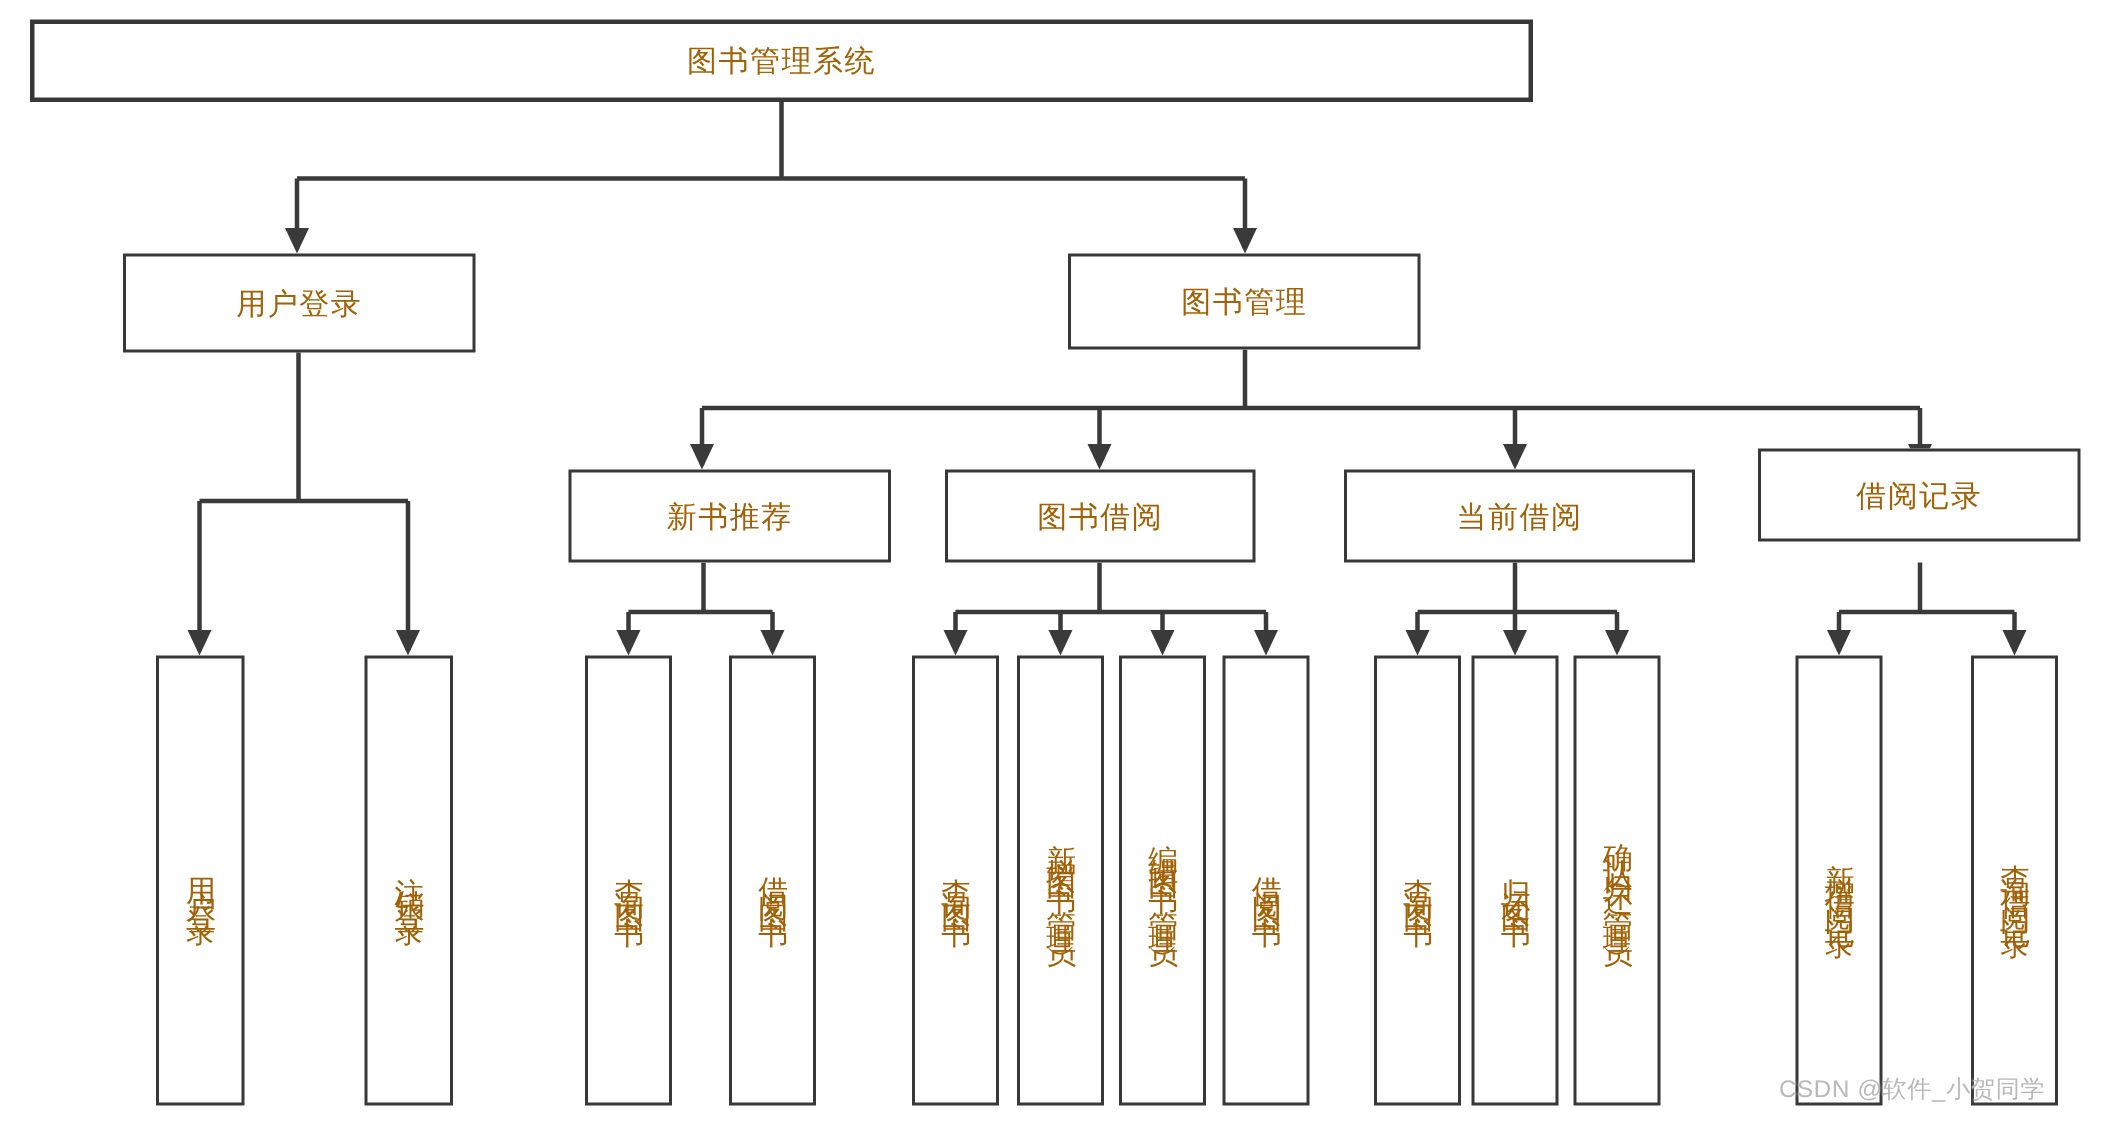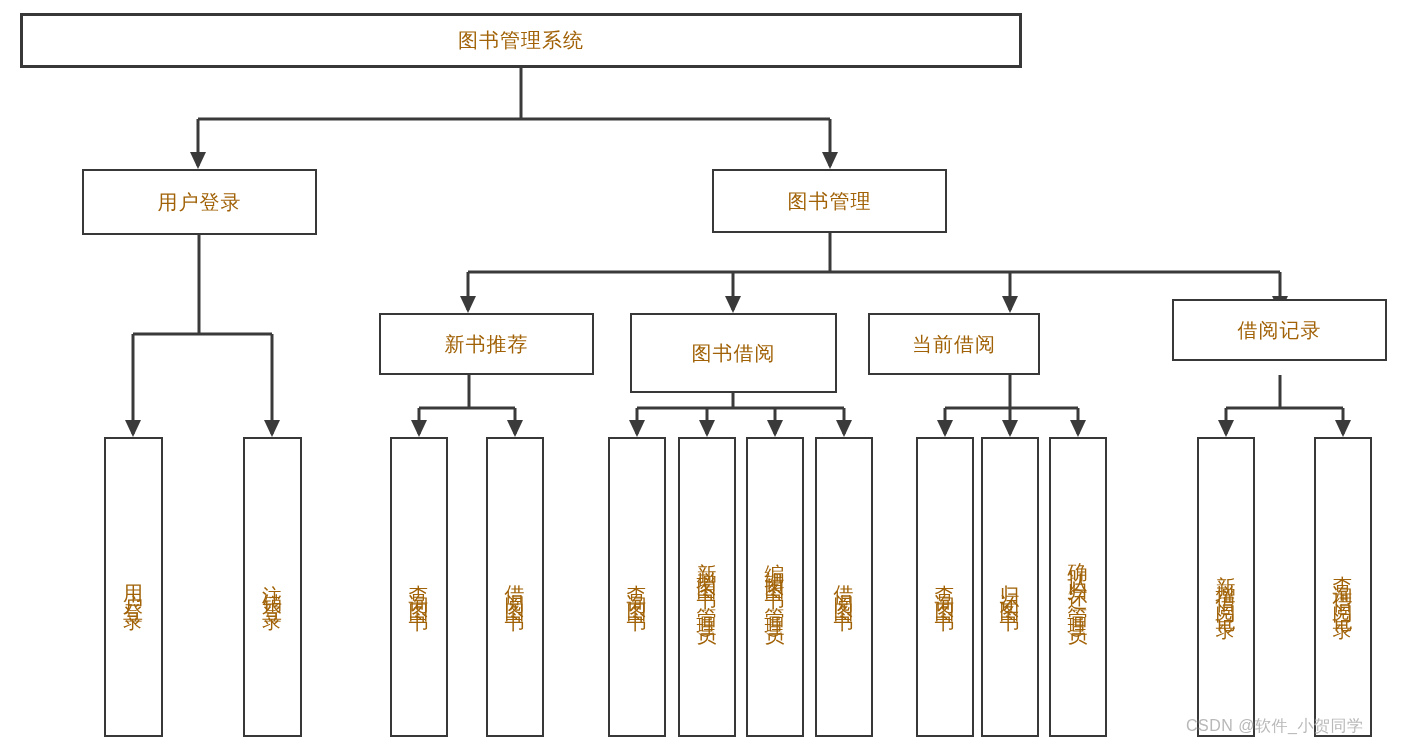--- a/index.html
+++ b/index.html
@@ -144,24 +144,24 @@
   <div class="node hbox" style="left:82px; top:169px; width:235px; height:66px;">
     <span>用户登录</span>
   </div>
   <div class="node hbox" style="left:712px; top:169px; width:235px; height:64px;">
     <span>图书管理</span>
   </div>
 
   <div class="node hbox" style="left:362px; top:313px; width:215px; height:62px;margin-left:17px;">
     <span>新书推荐</span>
   </div>
-  <div class="node hbox" style="left:630px; top:313px; width:207px; height:80px;">
+  <div class="node hbox" style="left:630px; top:313px; width:207px; height:62px;">
     <span>图书借阅</span>
   </div>
-  <div class="node hbox" style="left:868px; top:313px; width:172px; height:62px;">
+  <div class="node hbox" style="left:896px; top:313px; width:234px; height:62px;">
     <span>当前借阅</span>
   </div>
   <div class="node hbox" style="left:1172px; top:299px; width:215px; height:62px;">
     <span>借阅记录</span>
   </div>
 
   <div class="node vbox" style="left:104px; top:437px; width:59px; height:300px;">
     <span>用户登录</span>
   </div>
   <div class="node vbox" style="left:243px; top:437px; width:59px; height:300px;">

